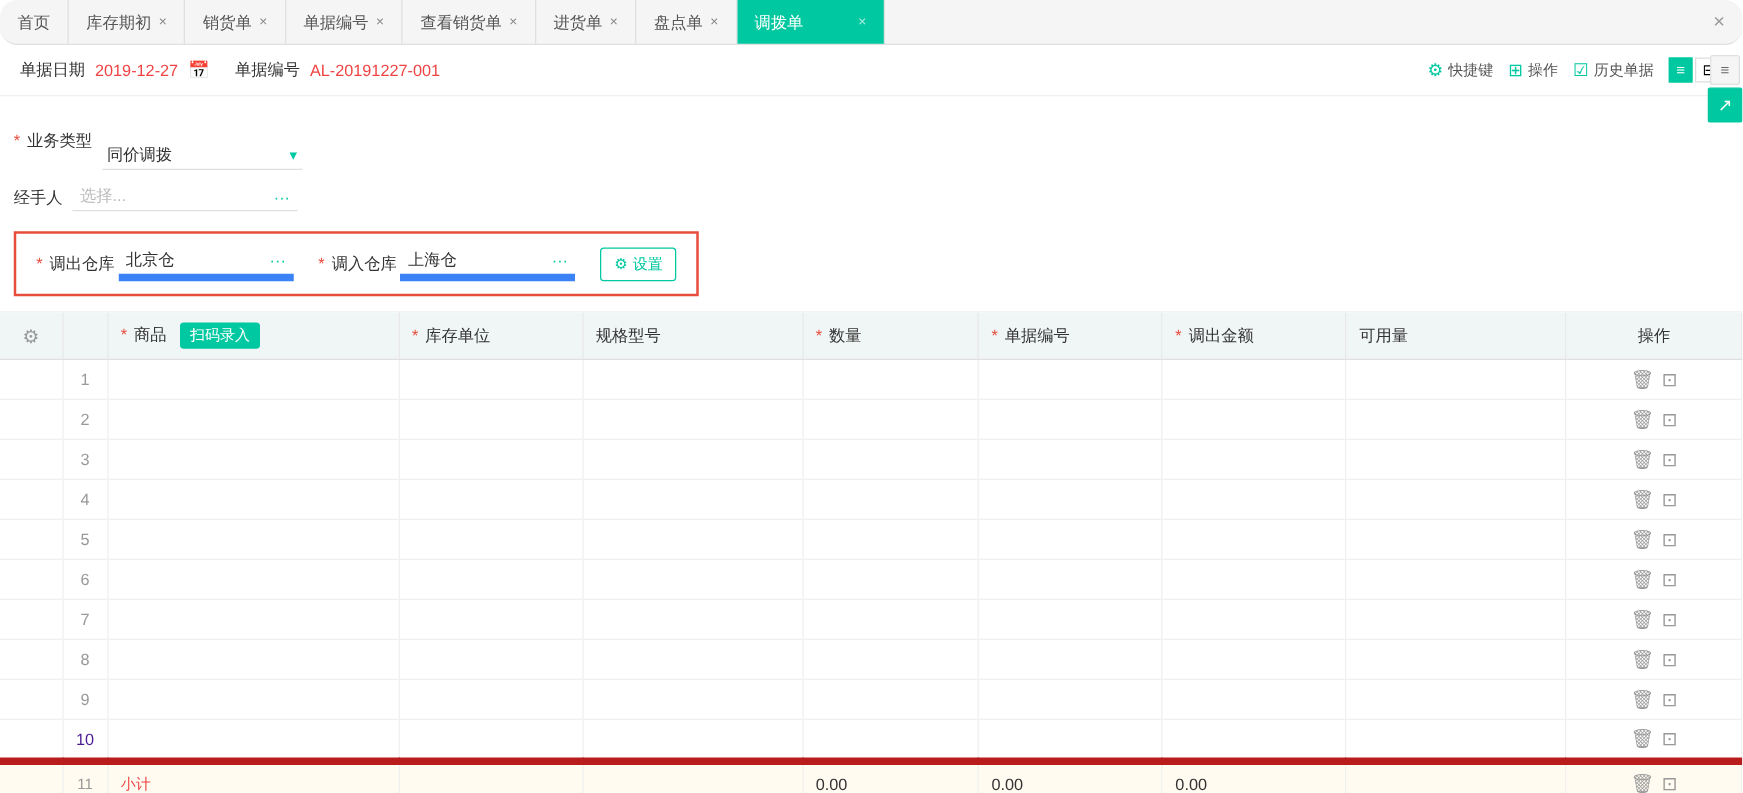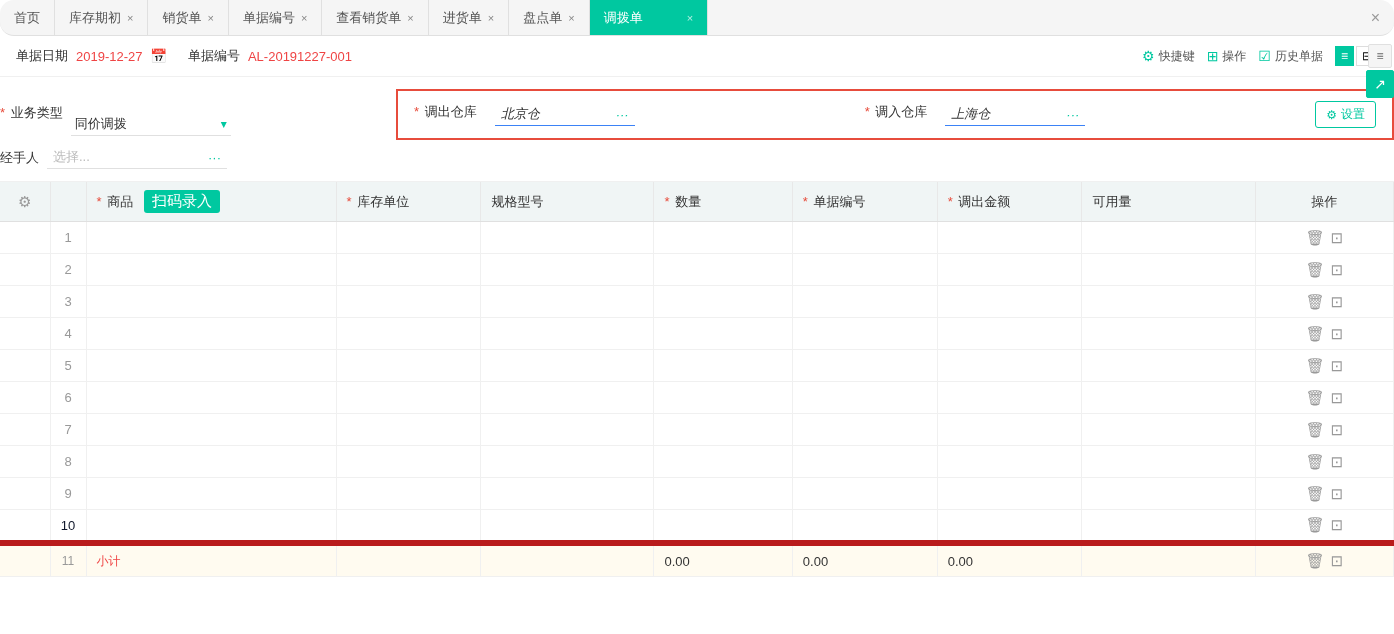--- a/index.html
+++ b/index.html
@@ -92,25 +92,26 @@
       padding: 2px 5px;
       border: 1px solid #ddd;
       background: #fff;
       cursor: pointer;
       font-size: 12px;
     }
     .layout-btn.active { background: #00c8a0; color: #fff; border-color: #00c8a0; }
 
     
     .form-section {
-      padding: 12px 0;
+      padding: 12px 11px;
       display: flex;
       align-items: flex-start;
       gap: 16px;
       border-bottom: 1px solid #f0f0f0;
+      flex-direction: column;
     }
     .form-left {
       width: 380px;
       flex-shrink: 0;
     }
     .form-right {
       flex: 1;
       border: 2px solid #e74c3c;
       padding: 10px 16px;
       position: relative;
@@ -137,33 +138,33 @@
       border-bottom: 1px solid #e0e0e0;
       padding: 2px 4px;
       min-width: 160px;
       justify-content: space-between;
       cursor: pointer;
       margin-top: 24px;
     }
     .field-select .chevron { color: #00c8a0; font-size: 12px; }
     .warehouse-field {
       display: flex;
-      gap: 18px;
+      align-items: center;
+      gap: 3px;
       flex: 1;
     }
     .warehouse-field .wh-label { color: #333; white-space: nowrap; font-size: 13px; }
     .warehouse-val {
       display: flex;
       align-items: center;
       gap: 6px;
-      border-bottom: 1px solid #3b82f6;
+      border-bottom: 6px solid #3b82f6;
       padding: 2px 6px;
       min-width: 140px;
       justify-content: space-between;
-      font-style: italic;
     }
     .warehouse-val .more-btn { color: #00c8a0; cursor: pointer; }
     .settings-btn {
       display: flex;
       align-items: center;
       gap: 4px;
       border: 1px solid #00c8a0;
       color: #00c8a0;
       padding: 4px 10px;
       border-radius: 3px;
@@ -241,21 +242,21 @@
     .col-cost { min-width: 80px; }
     .col-amount { min-width: 80px; }
     .col-available { min-width: 100px; }
     .col-ops { min-width: 80px; text-align: center; }
     
     .scan-btn {
       background: #00c8a0;
       color: #fff;
       padding: 2px 8px;
       border-radius: 3px;
-      font-size: 15px;
+      font-size: 12px;
       cursor: pointer;
       border: none;
     }
     .settings-gear {
       color: #999;
       cursor: pointer;
       font-size: 15px;
     }
     .ops-icons {
       display: flex;
@@ -606,21 +607,21 @@
       <td class="col-available"></td>
       <td class="col-ops">
         <div class="ops-icons">
           <span class="op-icon">🗑</span>
           <span class="op-icon">⊡</span>
         </div>
       </td>
     </tr>
         <tr>
       <td class="col-settings"></td>
-      <td class="row-num" style="color:#0f172a;">10</td>
+      <td class="row-num" style="color:#4c1d95;">10</td>
       <td class="col-product"></td>
       <td class="col-unit"></td>
       <td class="col-spec"></td>
       <td class="col-qty"></td>
       <td class="col-cost"></td>
       <td class="col-amount"></td>
       <td class="col-available"></td>
       <td class="col-ops">
         <div class="ops-icons">
           <span class="op-icon">🗑</span>

